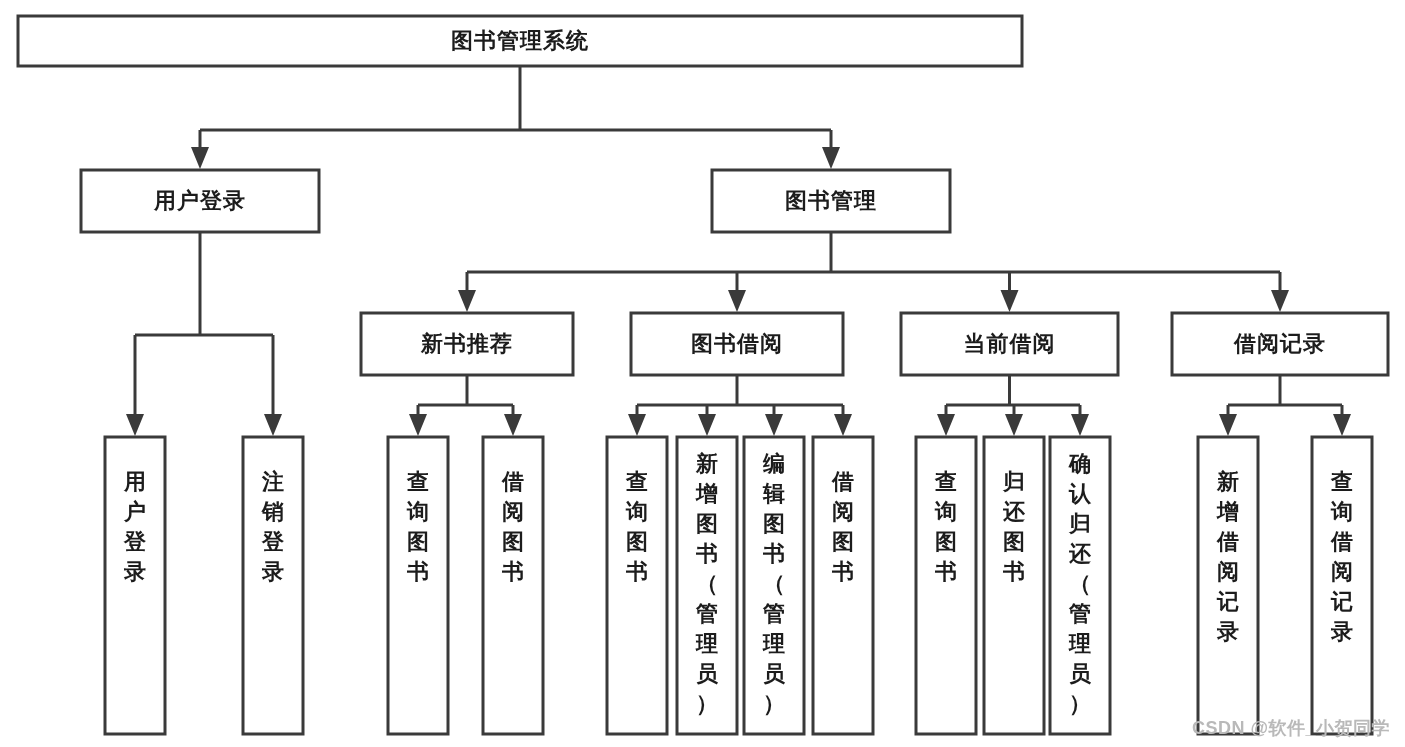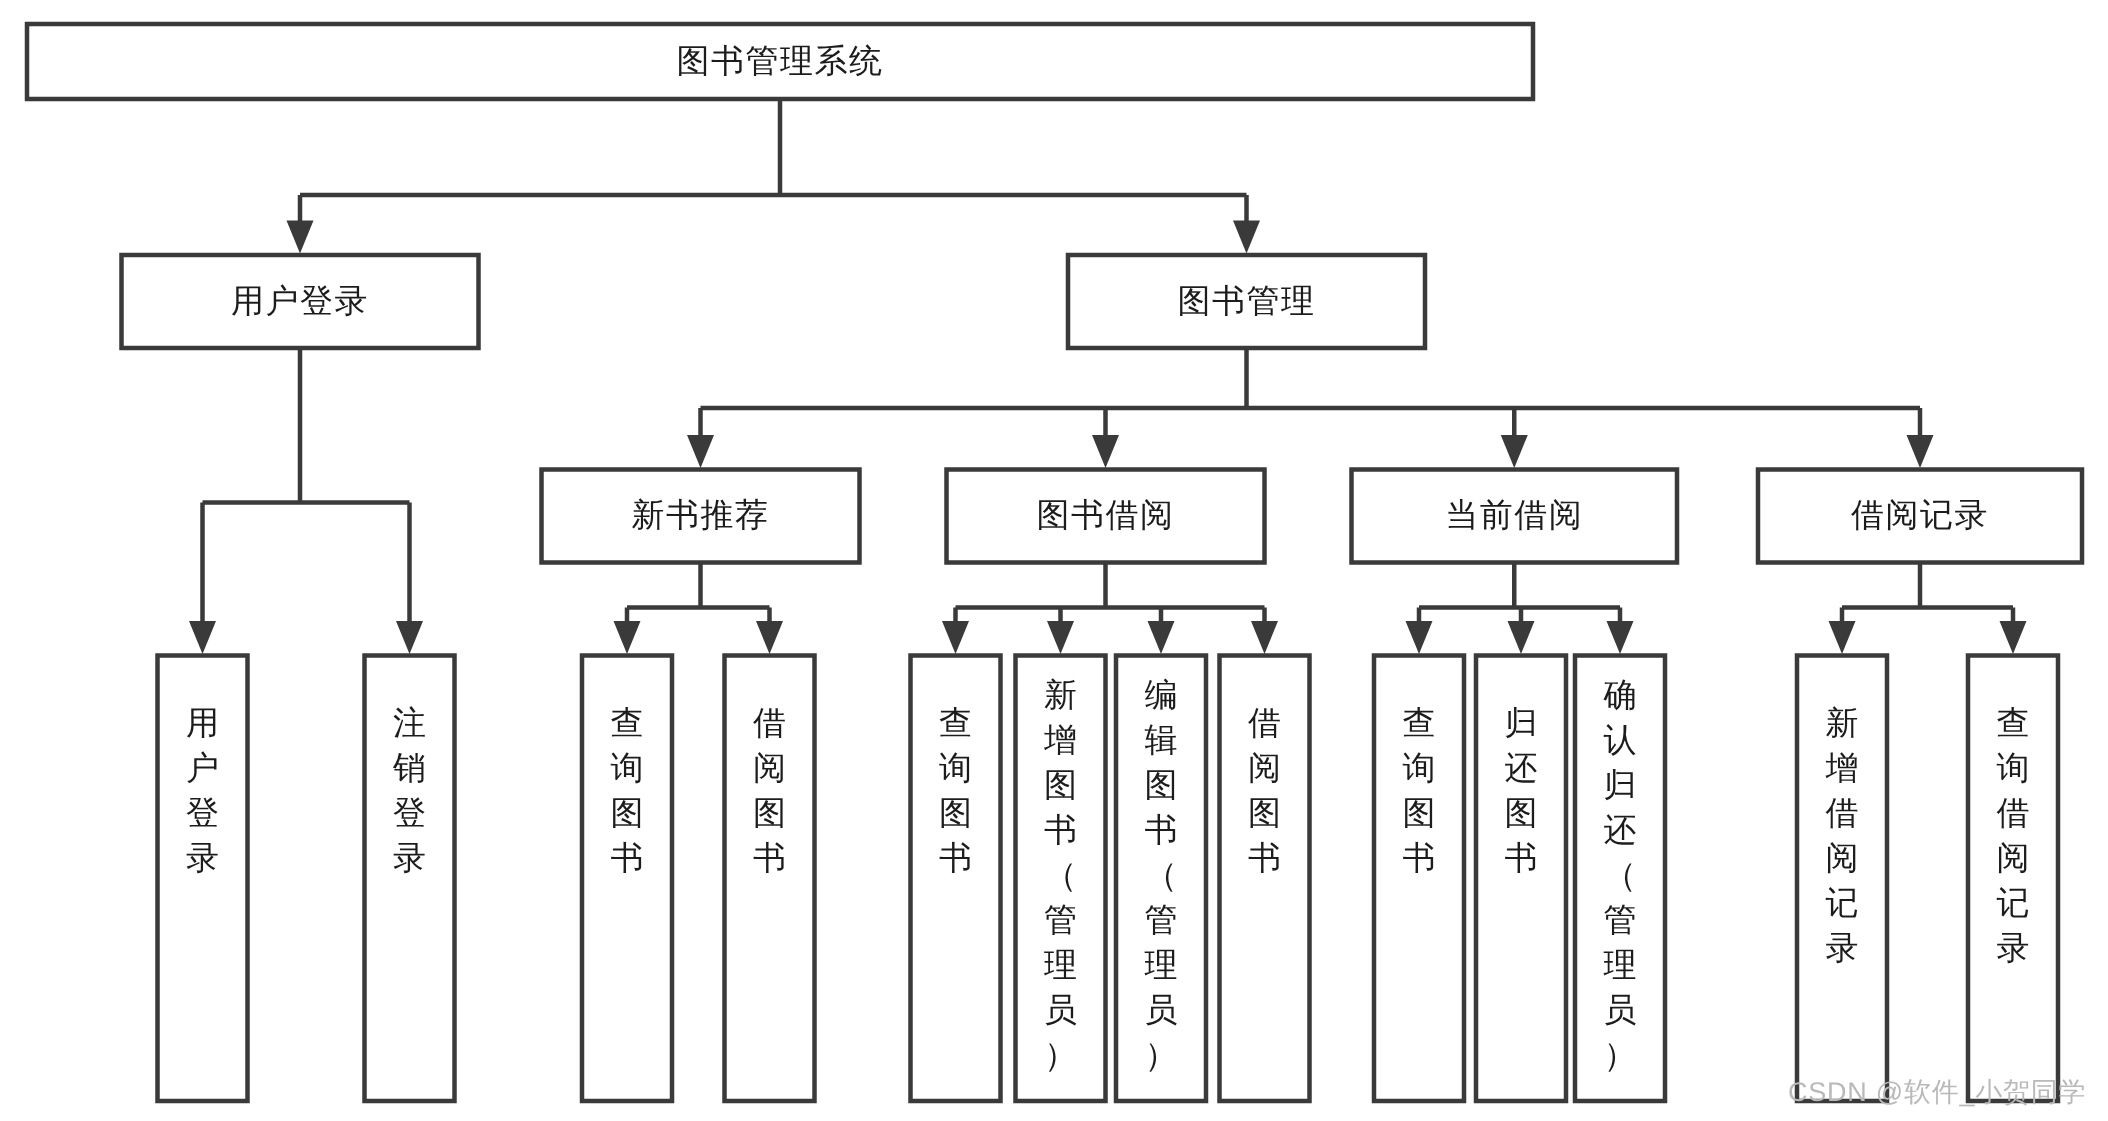--- a/index.html
+++ b/index.html
@@ -14,20 +14,21 @@
     font-family: "Liberation Sans", "DejaVu Sans", sans-serif;
     overflow: hidden;
     position: relative;
   }
   #diagram-root {
     position: absolute;
     left: 0;
     top: 0;
     width: 1405px;
     height: 747px;
+    font-weight: bold;
   }
   svg.diagram {
     display: block;
     width: 1405px;
     height: 747px;
     background: #ffffff;
   }
   .node-box {
     fill: #ffffff;
     stroke: #3a3a3a;

